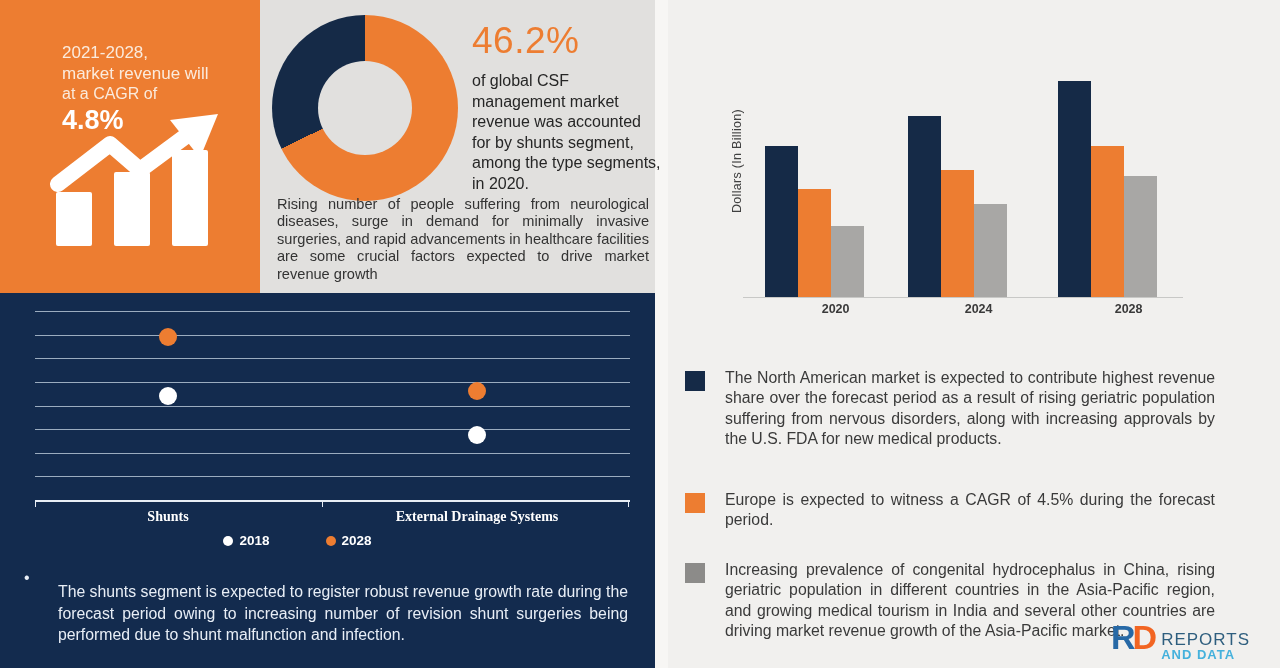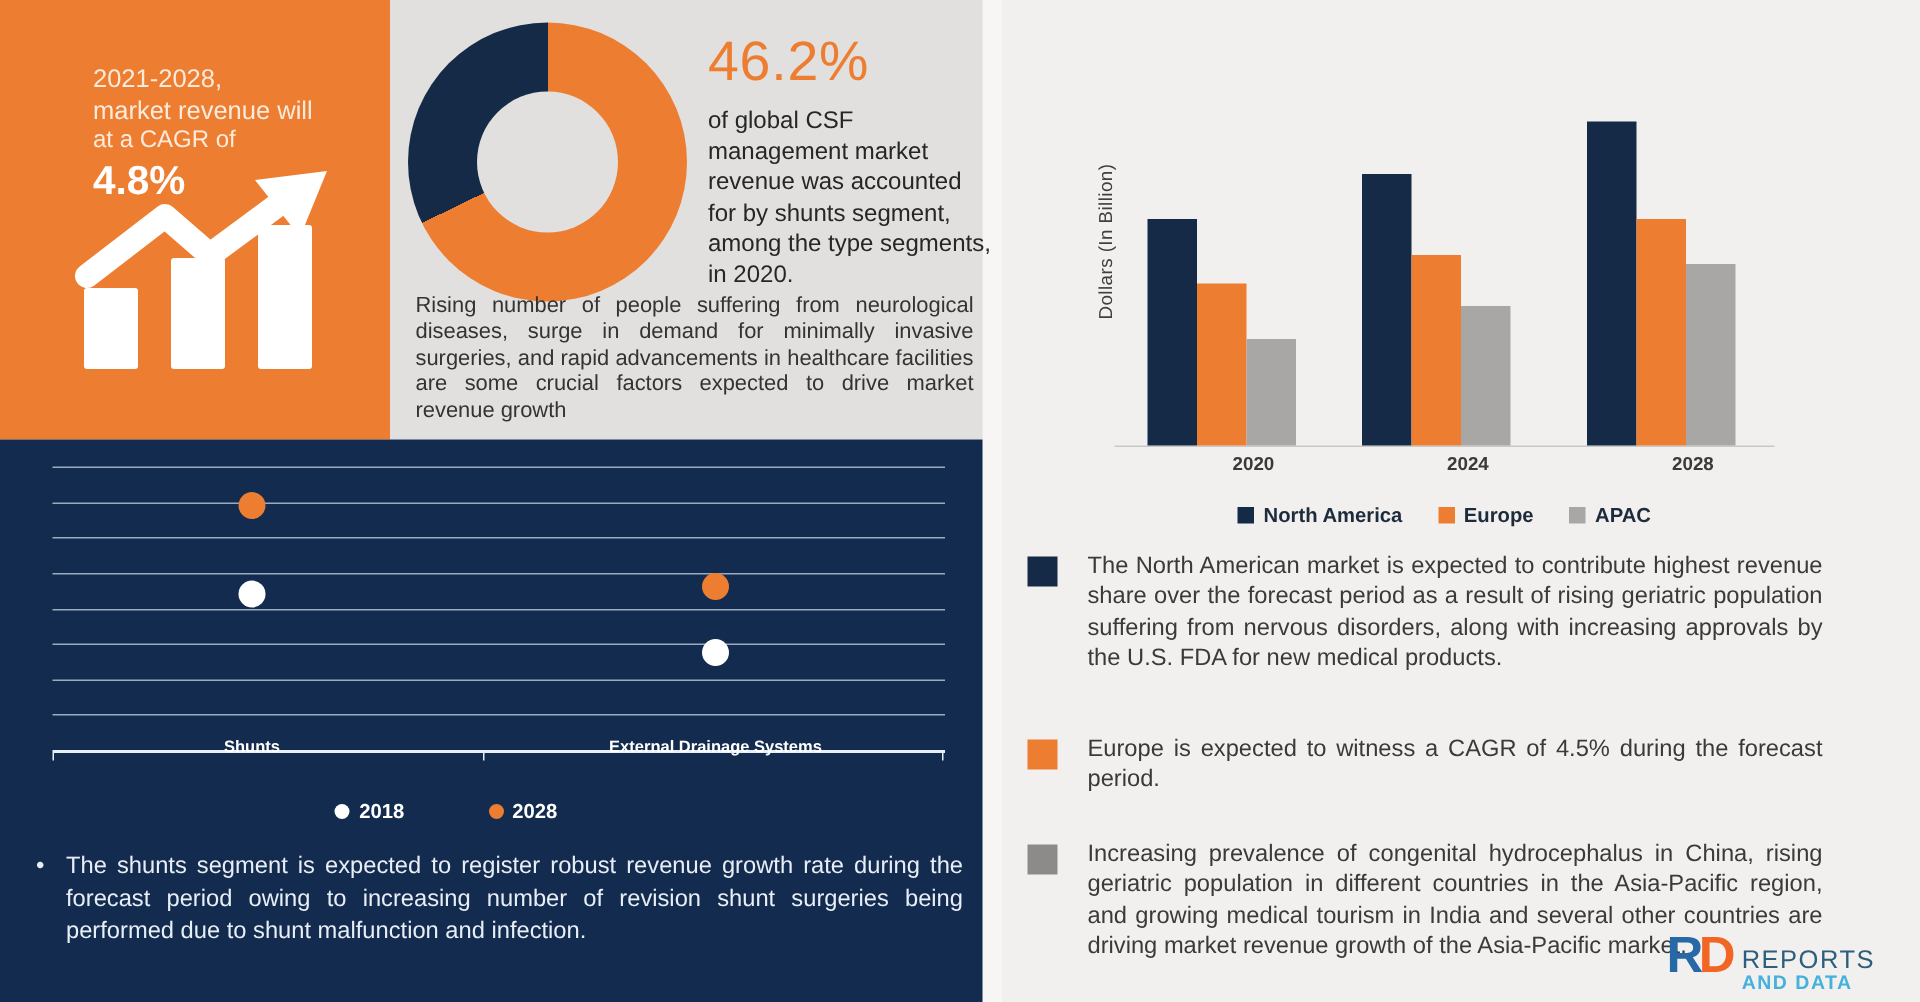--- a/index.html
+++ b/index.html
@@ -29,28 +29,28 @@
   .stat-block{position:absolute;left:212px;top:20px;width:190px;}
   .stat{font-size:37px;color:#ED7D31;font-weight:500;letter-spacing:.5px;}
   .stat-desc{margin-top:9px;font-size:16px;line-height:20.5px;color:#262626;}
   .gray-para{position:absolute;left:17px;top:196px;width:372px;margin:0;font-size:14.6px;line-height:17.4px;color:#333333;text-align:justify;}
 
   
   #dotplot{position:absolute;left:35px;top:16px;width:595px;height:230px;}
   .gline{position:absolute;left:0;width:595px;height:1px;background:rgba(190,205,220,.8);}
   .dp-axis{position:absolute;left:0;top:191px;width:595px;height:2px;background:#E8EEF5;}
   .dp-tick{position:absolute;top:193px;width:1px;height:5px;background:#E8EEF5;}
-  .dp-cat{position:absolute;top:183px;transform:translateX(-50%);font-size:11px;font-weight:bold;color:#FFFFFF;white-space:nowrap;}
+  .dp-cat{position:absolute;top:200px;transform:translateX(-50%);font-size:14px;font-weight:bold;color:#FFFFFF;white-space:nowrap;font-family:Liberation Serif, serif;}
   .dot{position:absolute;width:18px;height:18px;border-radius:50%;}
   .dp-legend{position:absolute;left:0;top:240px;width:655px;display:flex;justify-content:center;gap:56px;transform:translateX(-30px);}
   .dp-legend-item{display:flex;align-items:center;gap:6px;font-size:13.5px;font-weight:bold;color:#FFFFFF;}
   .dp-legend-dot{width:10px;height:10px;border-radius:50%;}
   .navy-bullet{position:absolute;left:24px;top:274px;width:618px;display:flex;}
   .navy-bullet .marker{width:20px;flex:none;color:#E8EEF6;font-size:16px;line-height:21.5px;}
-  .navy-bullet p{margin:0;font-size:15.8px;line-height:21.5px;color:#E8EEF6;text-align:justify;}
+  .navy-bullet p{margin:14px;font-size:15.8px;line-height:21.5px;color:#E8EEF6;text-align:justify;}
 
   
   .ylabel{position:absolute;left:62px;top:213px;transform:rotate(-90deg);transform-origin:left top;font-size:12.5px;color:#404040;letter-spacing:.3px;white-space:nowrap;}
   #bar-plot{position:absolute;left:75px;top:81px;width:440px;height:216px;border-bottom:1.5px solid #C8C8C6;}
   .bar{position:absolute;bottom:0;}
   #bar-ticks{position:absolute;left:75px;top:302px;width:440px;height:16px;}
   .xtick{position:absolute;width:70px;text-align:right;font-size:12.5px;font-weight:bold;color:#3A3A3A;}
   #bar-legend{position:absolute;left:75px;top:336px;width:440px;display:flex;justify-content:center;gap:24px;}
   .bl-item{display:flex;align-items:center;gap:6px;font-size:13.5px;font-weight:bold;color:#1E2B3C;}
   .bl-sq{width:11px;height:11px;flex:none;}
@@ -164,34 +164,20 @@
         <div class="bar" style="left: 231px; width: 33px; height: 93px; background: rgb(168, 167, 165);"></div>
         <div class="bar" style="left: 315px; width: 33px; height: 216px; background: rgb(21, 42, 71);"></div>
         <div class="bar" style="left: 348px; width: 33px; height: 151px; background: rgb(237, 125, 49);"></div>
         <div class="bar" style="left: 381px; width: 33px; height: 121px; background: rgb(168, 167, 165);"></div>
       </div>
     <div id="bar-ticks">
         <div class="xtick" style="left: 36.5px;">2020</div>
         <div class="xtick" style="left: 179.5px;">2024</div>
         <div class="xtick" style="left: 329.5px;">2028</div>
       </div>
-    <div id="bar-legend">
-        <div class="bl-item">
-          <div class="bl-sq" style="background: rgb(21, 42, 71);"></div>
-          <div>North America</div>
-        </div>
-        <div class="bl-item">
-          <div class="bl-sq" style="background: rgb(237, 125, 49);"></div>
-          <div>Europe</div>
-        </div>
-        <div class="bl-item">
-          <div class="bl-sq" style="background: rgb(168, 167, 165);"></div>
-          <div>APAC</div>
-        </div>
-      </div>
 
     <div class="rbullet rb1">
       <div class="rb-sq sq-navy"></div>
       <p class="rb-text">The North American market is expected to contribute highest revenue share over the forecast period as a result of rising geriatric population suffering from nervous disorders, along with increasing approvals by the U.S. FDA for new medical products.</p>
     </div>
     <div class="rbullet rb2">
       <div class="rb-sq sq-orange"></div>
       <p class="rb-text">Europe is expected to witness a CAGR of 4.5% during the forecast period.</p>
     </div>
     <div class="rbullet rb3">

